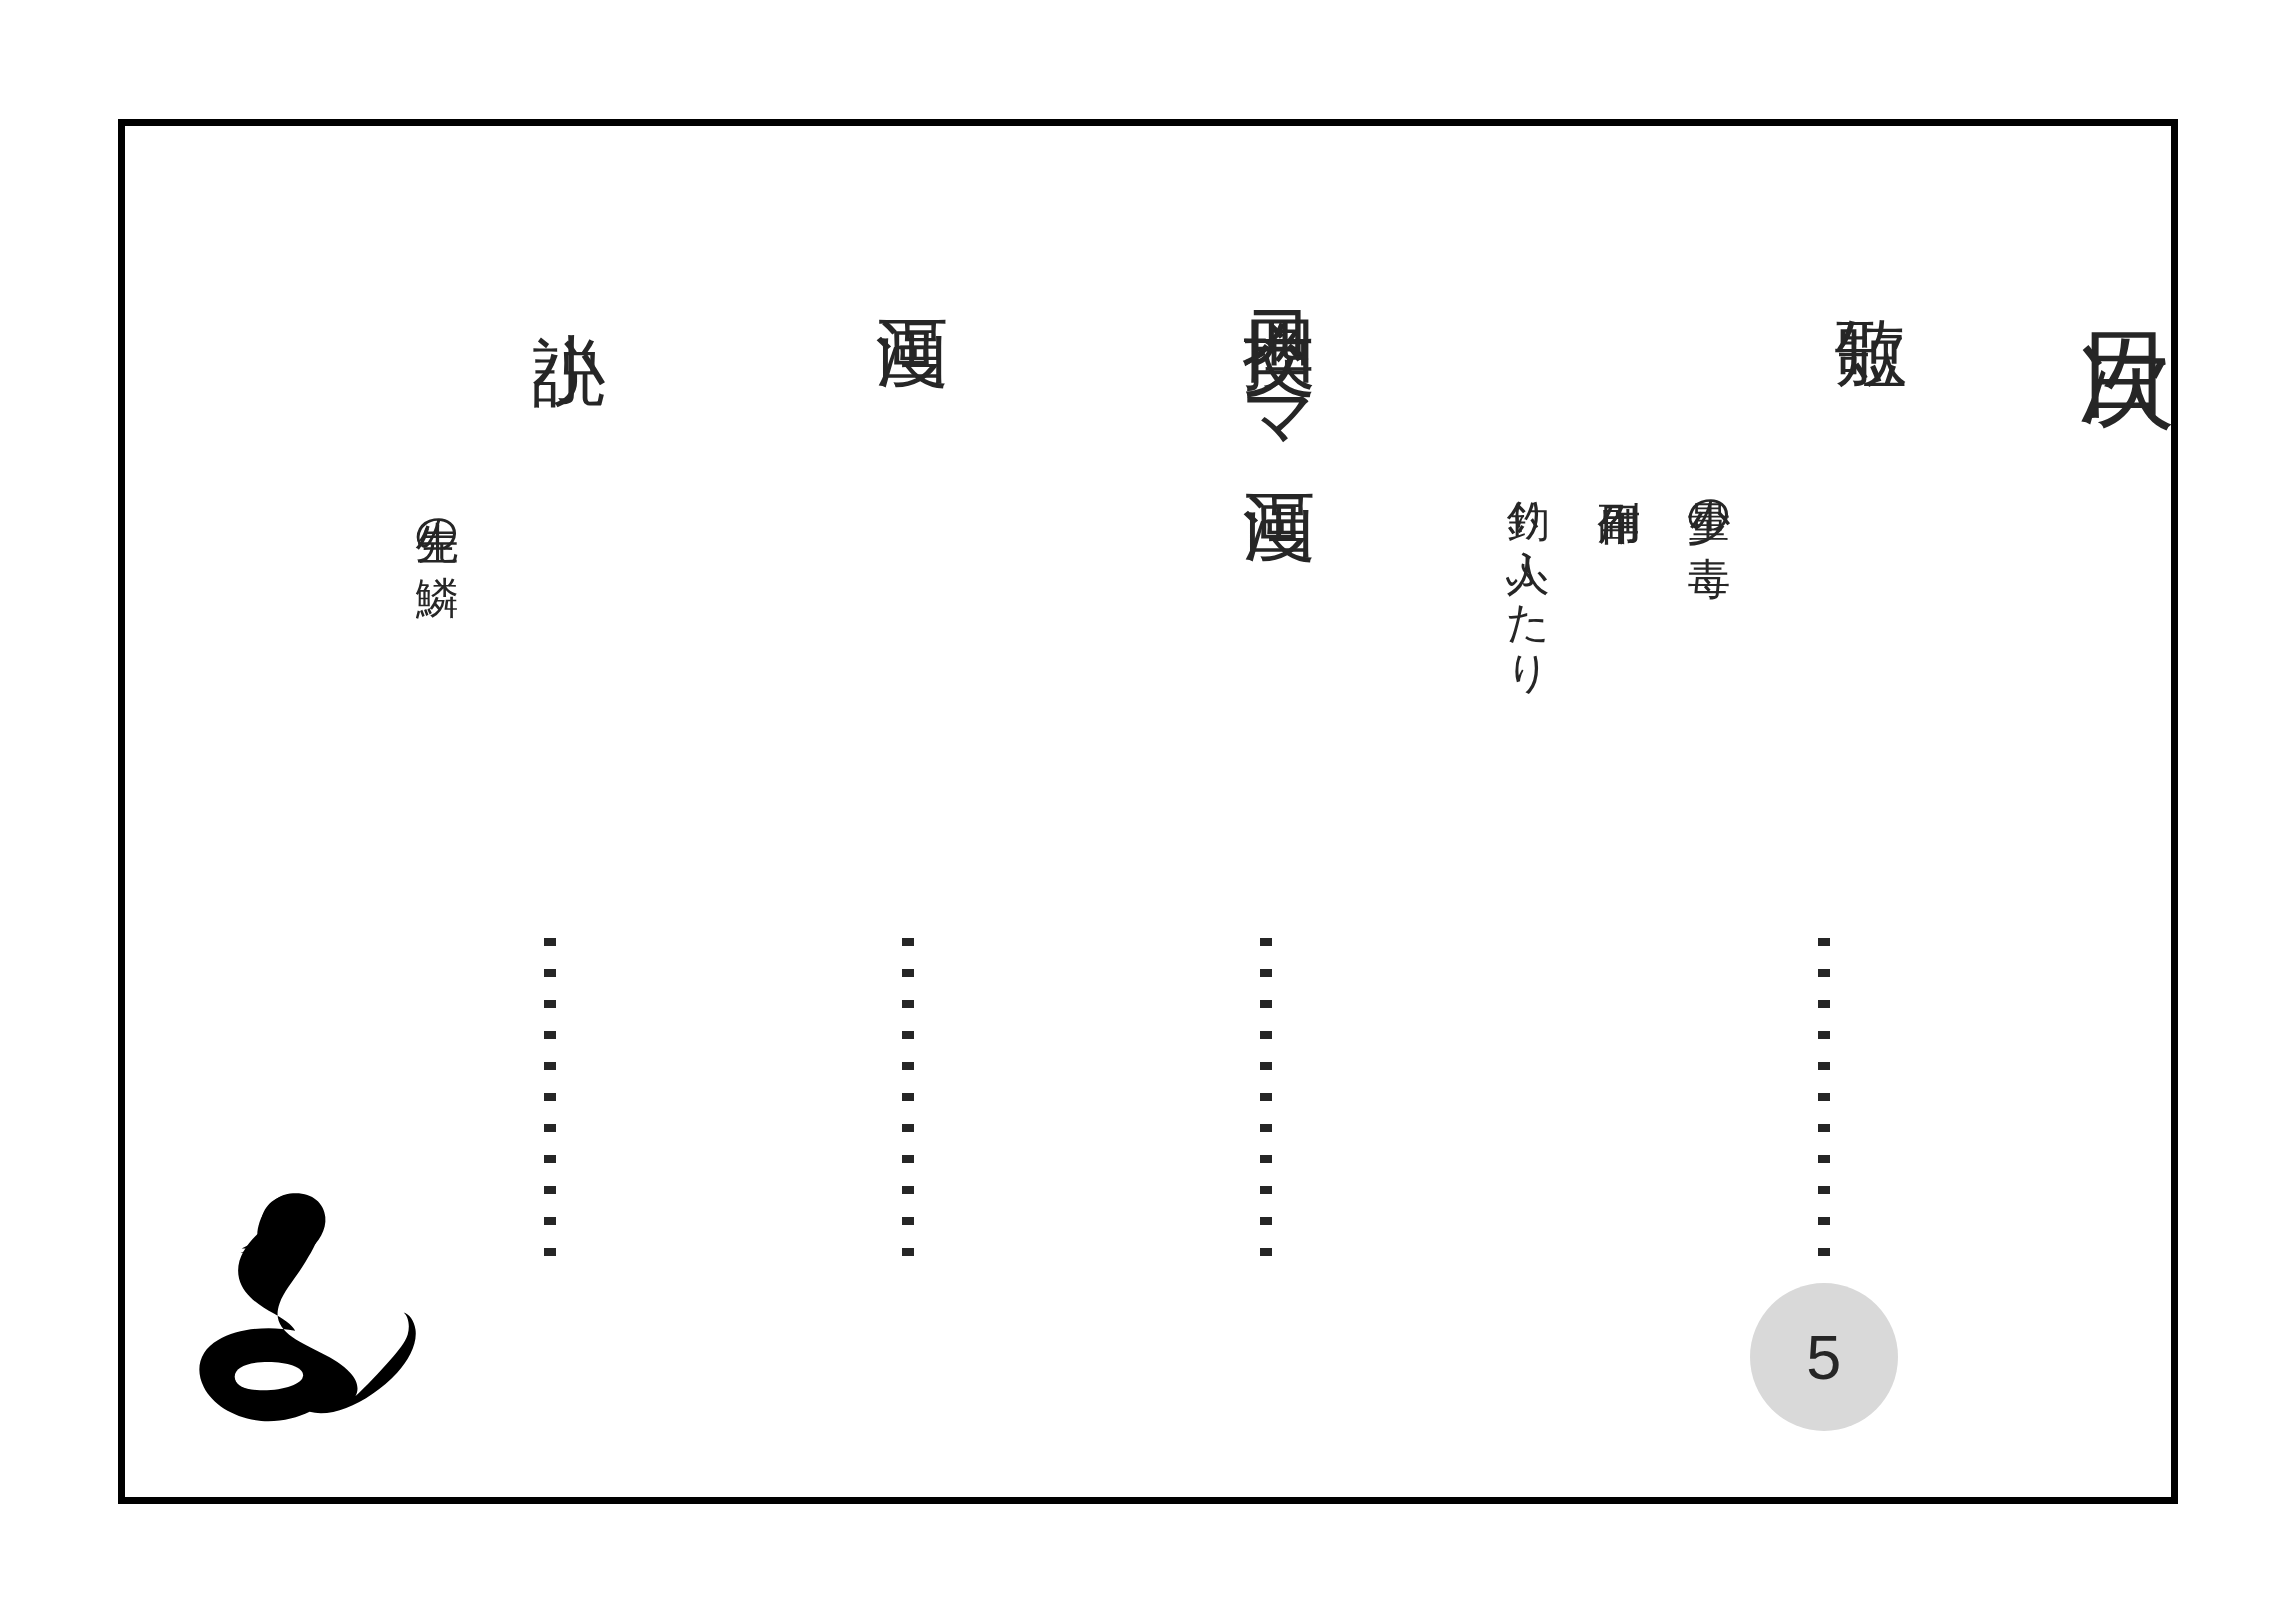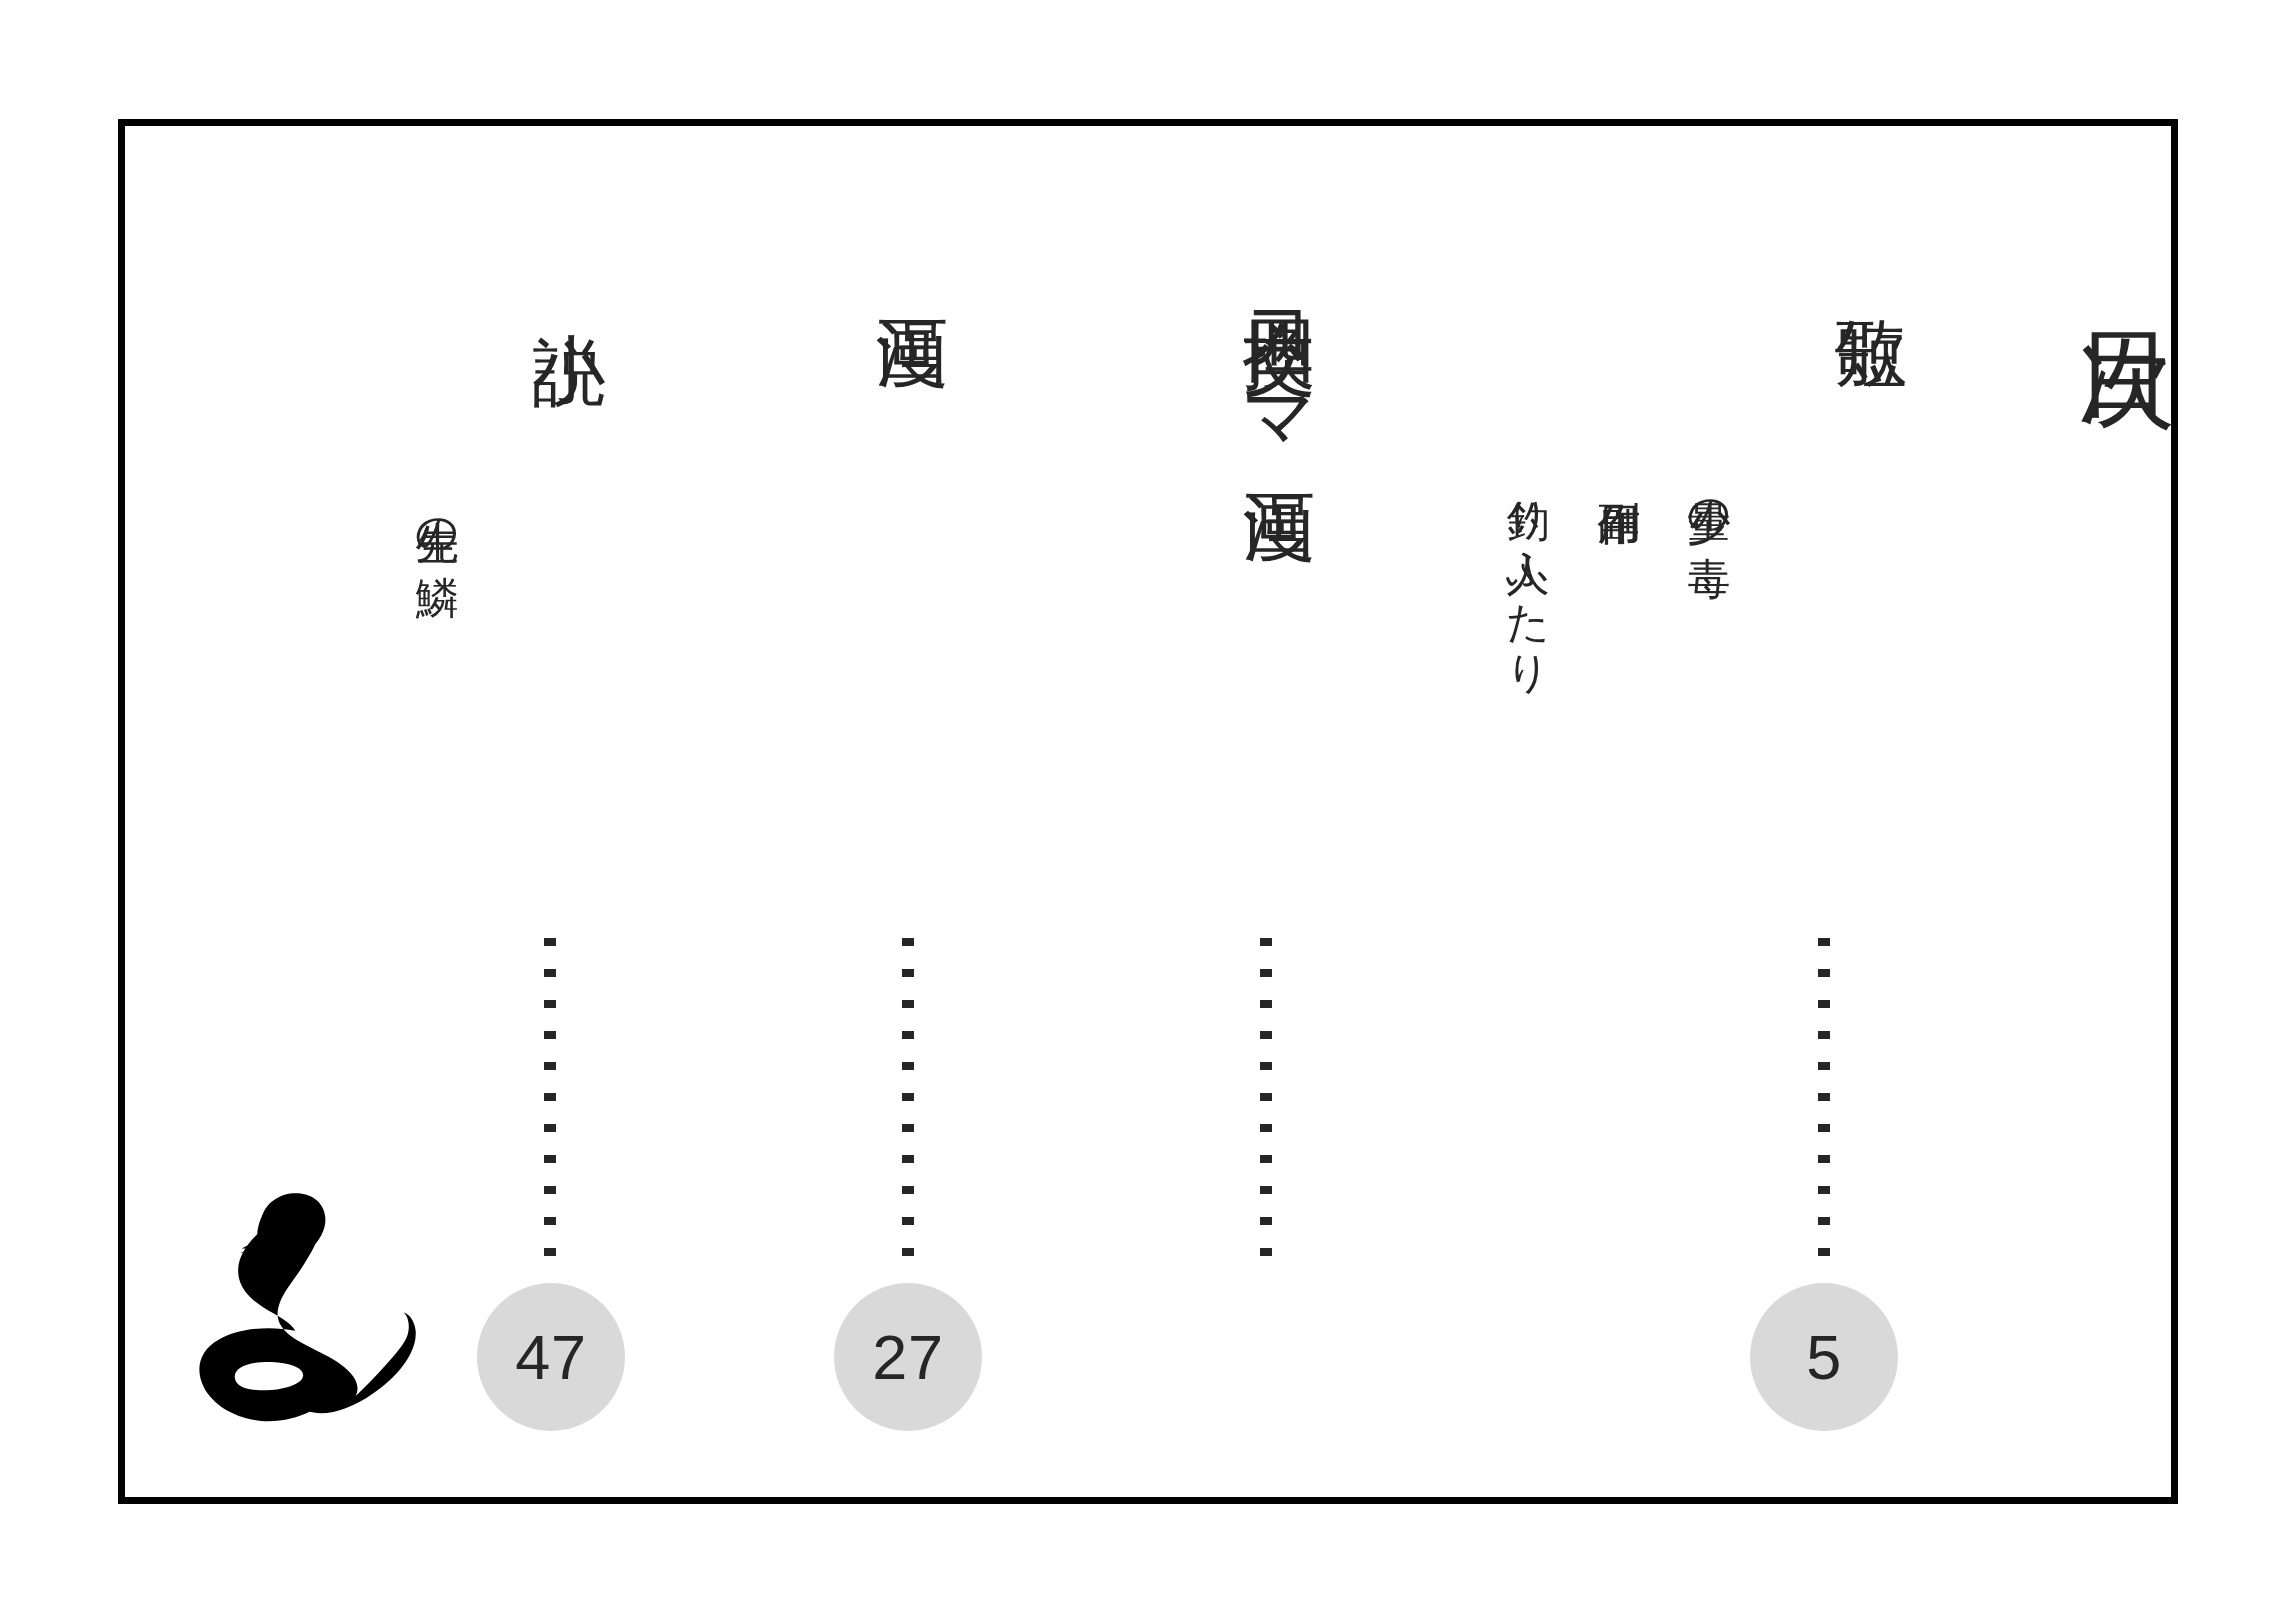--- a/index.html
+++ b/index.html
@@ -104,29 +104,27 @@
 
   <div class="vtext sec-title" style="right:978px;top:262px;height:576px;">交換四コマ漫画</div>
 
   <div class="leader" style="left:1260px;top:938px;height:340px;"></div>
 
 
   <div class="vtext sec-title" style="right:1345px;top:262px;height:196px;">漫画</div>
 
   <div class="leader" style="left:902px;top:938px;height:340px;"></div>
 
-  <div class="pagenum" style="left:834px;top:1283px;">27</div>
 
   <div class="vtext sec-title" style="right:1688px;top:275px;height:196px;">小説</div>
 
   <div class="vtext sub-entry" style="right:1836px;top:487px;height:236px;">先生の鱗</div>
 
   <div class="leader" style="left:544px;top:938px;height:340px;"></div>
 
-  <div class="pagenum" style="left:477px;top:1283px;">47</div>
 
   <svg id="snake" viewBox="0 0 430 430" xmlns="http://www.w3.org/2000/svg">
     <g fill="#000000">
 
       <path d="M133 108
                C 128 90, 142 62, 172 58
                C 198 55, 218 70, 222 92
                C 226 118, 212 140, 200 160
                C 186 184, 168 202, 160 224
                C 152 246, 160 262, 180 276

